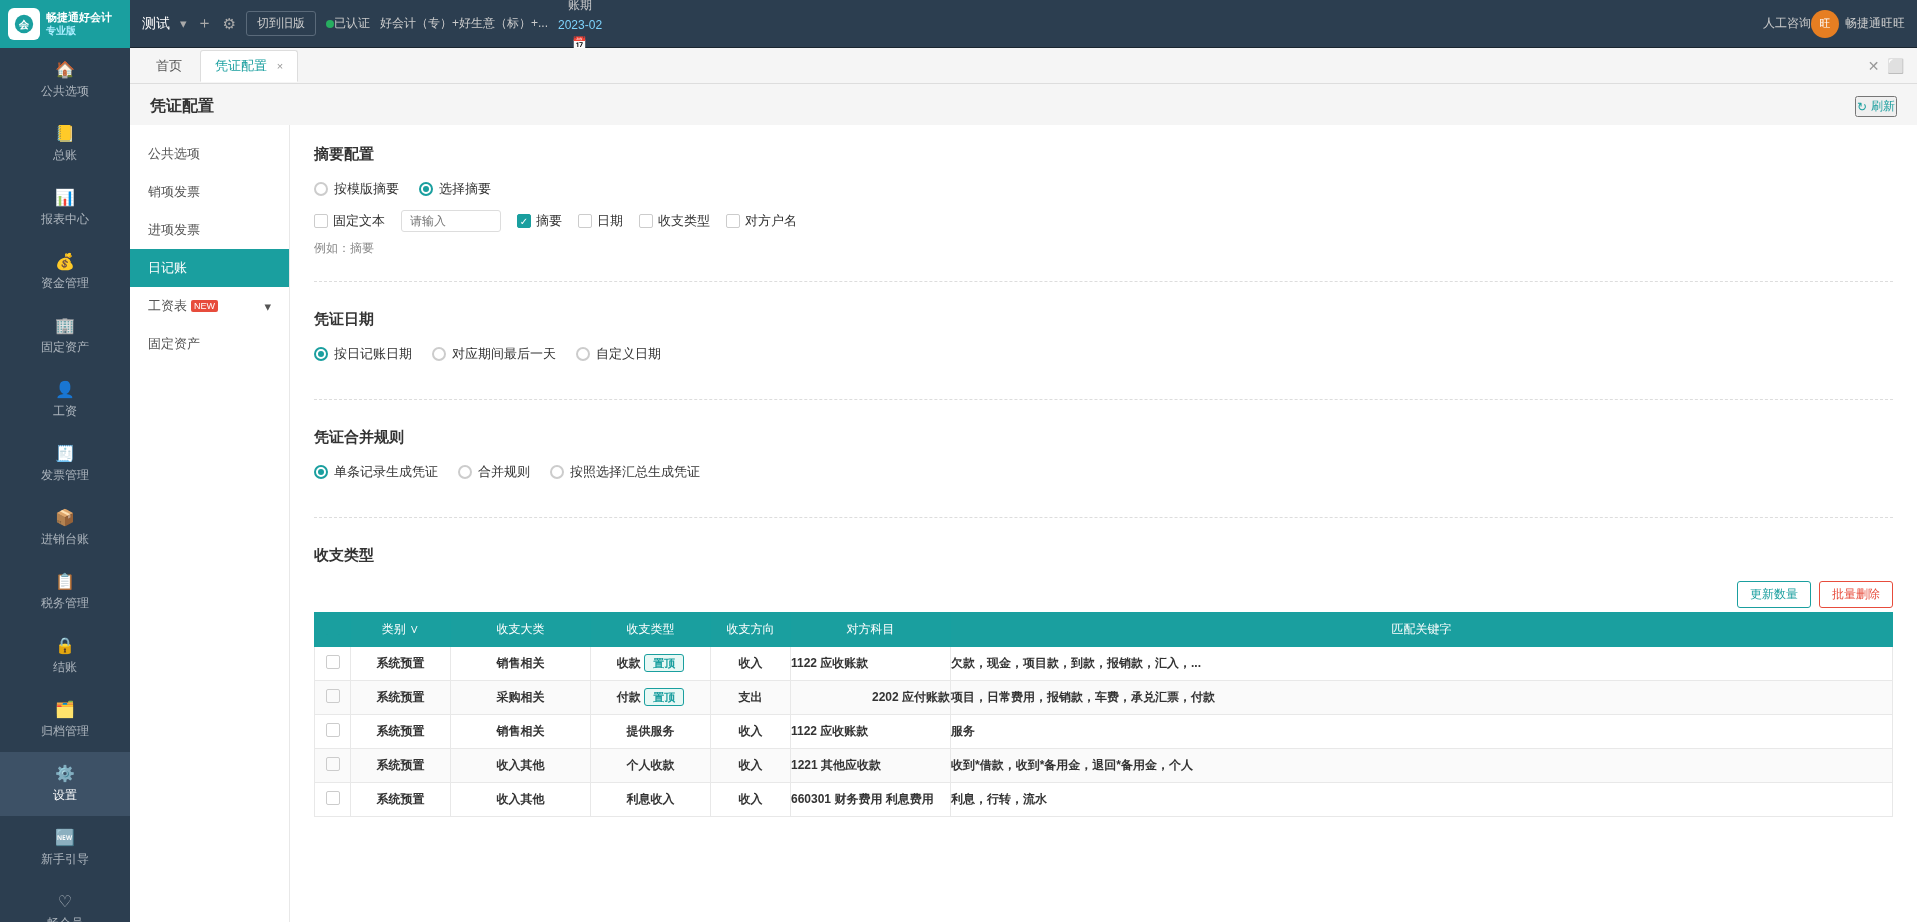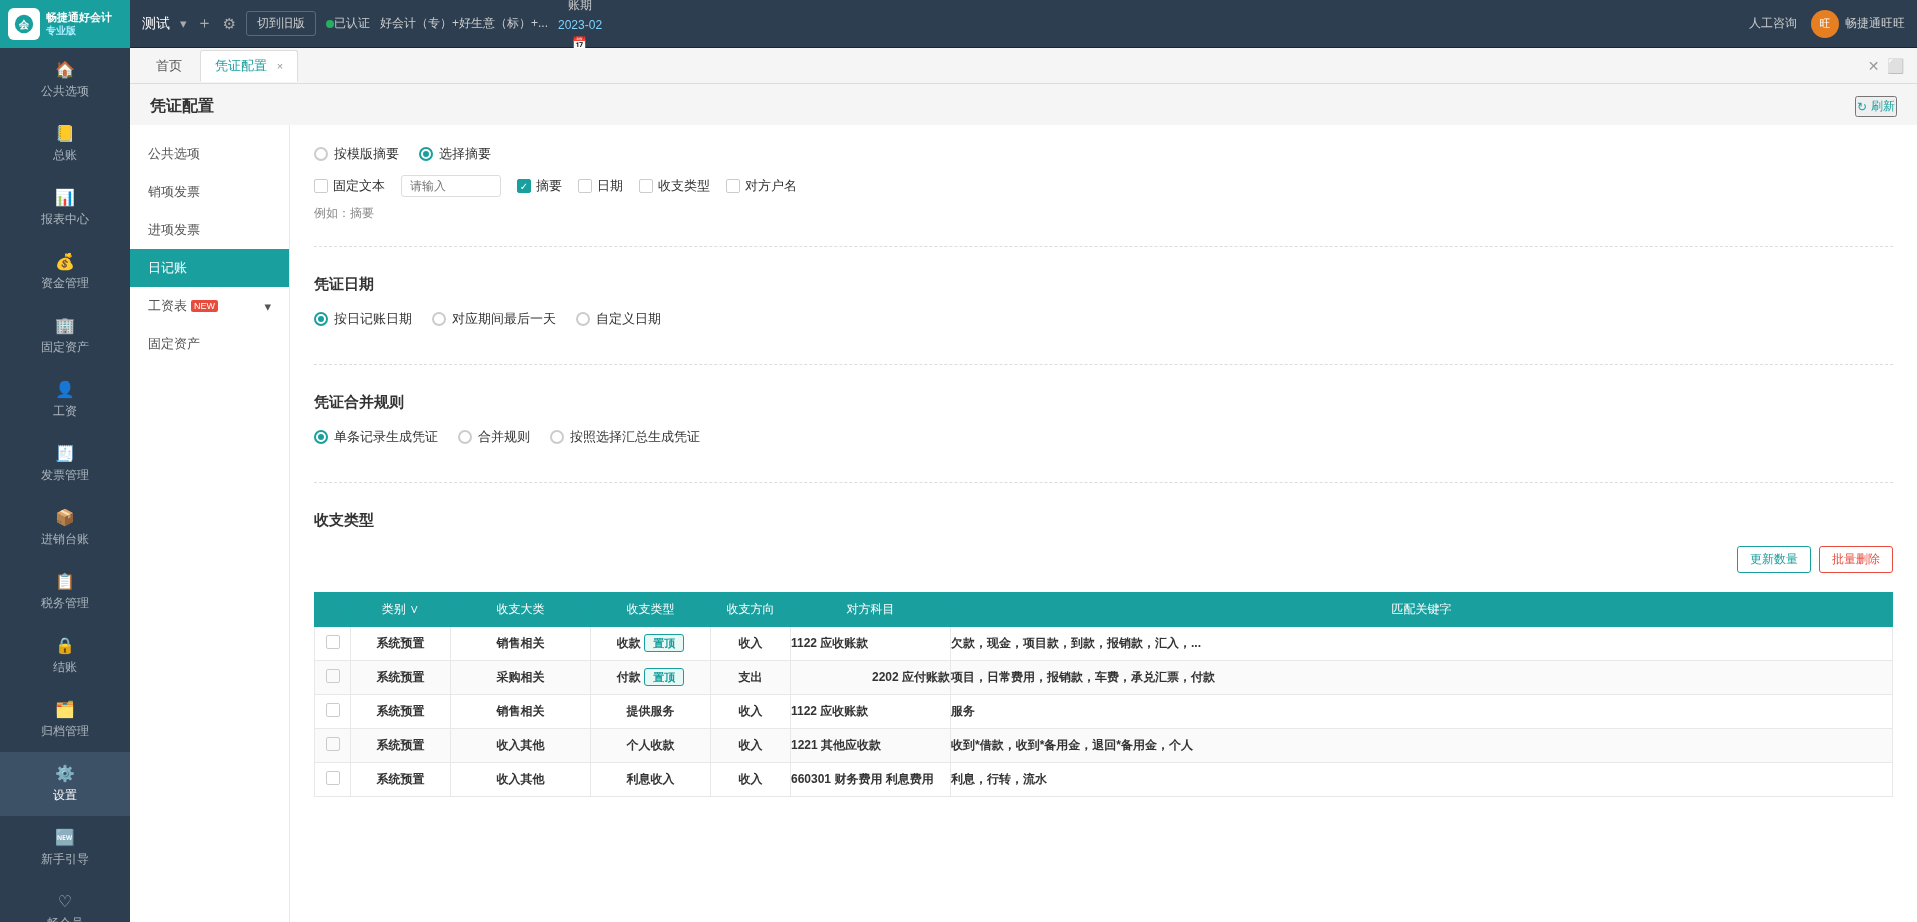--- a/index.html
+++ b/index.html
@@ -20,21 +20,21 @@
     .main-area { flex: 1; display: flex; flex-direction: column; overflow: hidden; }
     .topbar { height: 48px; background: #2c3e50; display: flex; align-items: center; padding: 0 12px; gap: 10px; color: #ccc; font-size: 13px; border-bottom: 1px solid #1a252f; }
     .topbar-title { color: white; font-size: 14px; }
     .topbar-arrow { color: #aaa; }
     .topbar-add { color: #aaa; font-size: 16px; cursor: pointer; }
     .topbar-gear { color: #aaa; font-size: 15px; cursor: pointer; }
     .topbar-switch-btn { border: 1px solid #5a6a7a; color: #ccc; background: transparent; padding: 3px 10px; border-radius: 3px; cursor: pointer; font-size: 12px; }
     .topbar-tag { display: flex; align-items: center; color: #ccc; font-size: 12px; }
     .topbar-tag .dot { width: 8px; height: 8px; border-radius: 50%; background: #27ae60; display: inline-block; }
     .topbar-period { color: #ccc; font-size: 12px; display: flex; align-items: center; gap: 4px; flex-direction: column; }
-    .topbar-right { margin-left: auto; display: flex; align-items: center; gap: 14px; color: #ccc; font-size: 12px; }
+    .topbar-right { margin-left: auto; display: flex; align-items: center; gap: 0; color: #ccc; font-size: 12px; }
     .topbar-user { display: flex; align-items: center; gap: 6px; }
     .topbar-avatar { width: 28px; height: 28px; border-radius: 50%; background: #e67e22; display: flex; align-items: center; justify-content: center; color: white; font-size: 11px; }
 
     
     .tabbar { background: #f5f5f5; border-bottom: 1px solid #ddd; display: flex; align-items: center; padding: 0 12px; height: 36px; gap: 4px; }
     .tab { padding: 6px 14px; font-size: 13px; cursor: pointer; color: #555; border-radius: 3px 3px 0 0; }
     .tab.active { background: white; color: #1a9f9f; border: 1px solid #ddd; border-bottom: 1px solid white; margin-bottom: -1px; }
     .tab-close { margin-left: 6px; color: #999; font-size: 11px; cursor: pointer; }
     .tab-actions { margin-left: auto; display: flex; gap: 8px; color: #999; font-size: 14px; cursor: pointer; }
 
@@ -70,21 +70,21 @@
     
     .checkbox-row { display: flex; align-items: center; gap: 16px; flex-wrap: wrap; margin-top: 10px; }
     .checkbox-item { display: flex; align-items: center; gap: 5px; cursor: pointer; font-size: 13px; }
     .checkbox-box { width: 14px; height: 14px; border: 1px solid #ccc; border-radius: 2px; display: flex; align-items: center; justify-content: center; }
     .checkbox-box.checked { background: #1a9f9f; border-color: #1a9f9f; color: white; font-size: 10px; }
     .text-input { border: 1px solid #ddd; border-radius: 3px; padding: 3px 8px; font-size: 12px; color: #999; width: 100px; }
     .example-text { color: #1a9f9f; font-size: 12px; margin-top: 8px; }
     .example-text span { color: #888; }
 
     
-    .table-header-row { display: flex; justify-content: flex-end; gap: 8px; margin-bottom: 19px; }
+    .table-header-row { display: flex; justify-content: flex-end; gap: 8px; margin-bottom: 4px; }
     .action-btn { border: 1px solid #1a9f9f; color: #1a9f9f; background: white; padding: 4px 12px; border-radius: 3px; cursor: pointer; font-size: 12px; }
     .action-btn.danger { border-color: #e74c3c; color: #e74c3c; }
 
     .data-table { width: 100%; border-collapse: collapse; font-size: 12px; }
     .data-table th { background: #1a9f9f; color: white; padding: 8px 10px; text-align: center; border: 1px solid #17a0a0; font-weight: normal; }
     .data-table td { padding: 8px 0; border: 1px solid #e8e8e8; text-align: center; color: #333; font-weight: bold; }
     .data-table tr:nth-child(even) td { background: #fafafa; }
     .tag-btn { background: #e8f8f5; border: 1px solid #1a9f9f; color: #1a9f9f; padding: 2px 8px; border-radius: 3px; font-size: 11px; cursor: pointer; }
     .col-checkbox { width: 36px; }
     .col-cat { width: 100px; }
@@ -242,20 +242,21 @@
           <span class="arrow">▾</span>
         </div>
         <div class="left-nav-item">
           <span>固定资产</span>
         </div>
       </div>
 
       <div class="right-panel">
 
         <div class="section">
+          <div class="section-title">摘要配置</div>
           <div class="radio-group">
             <label class="radio-option">
               <div class="radio-circle"></div>
               <span>按模版摘要</span>
             </label>
             <label class="radio-option">
               <div class="radio-circle selected"></div>
               <span>选择摘要</span>
             </label>
           </div>

